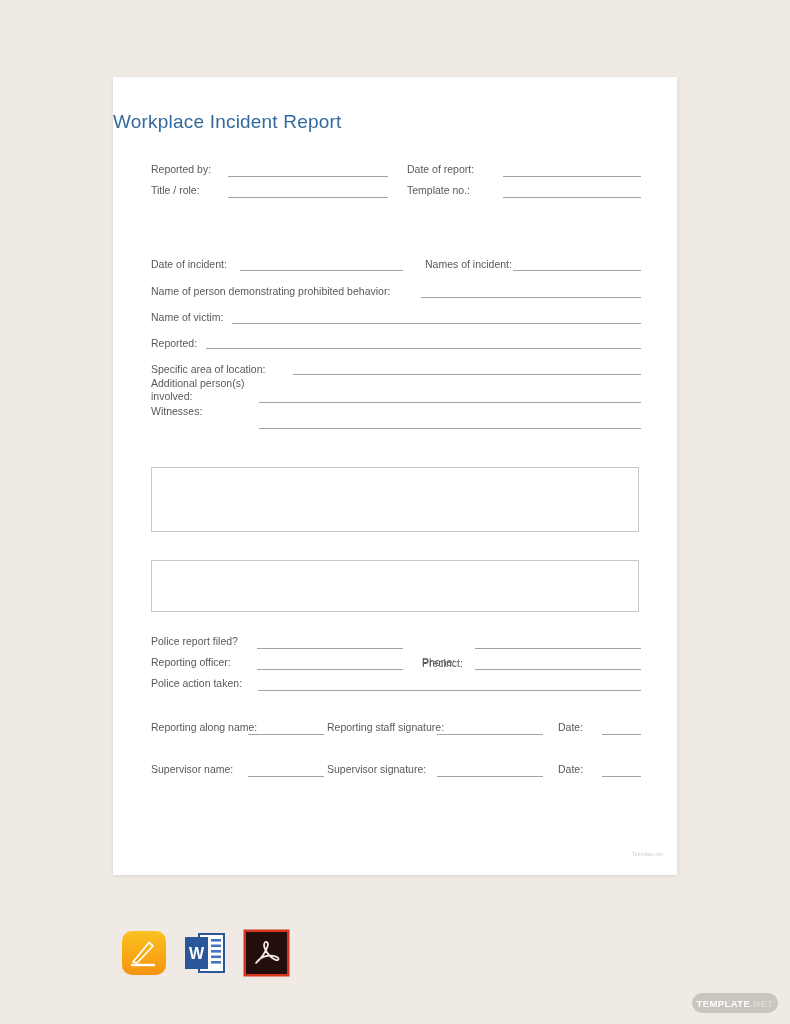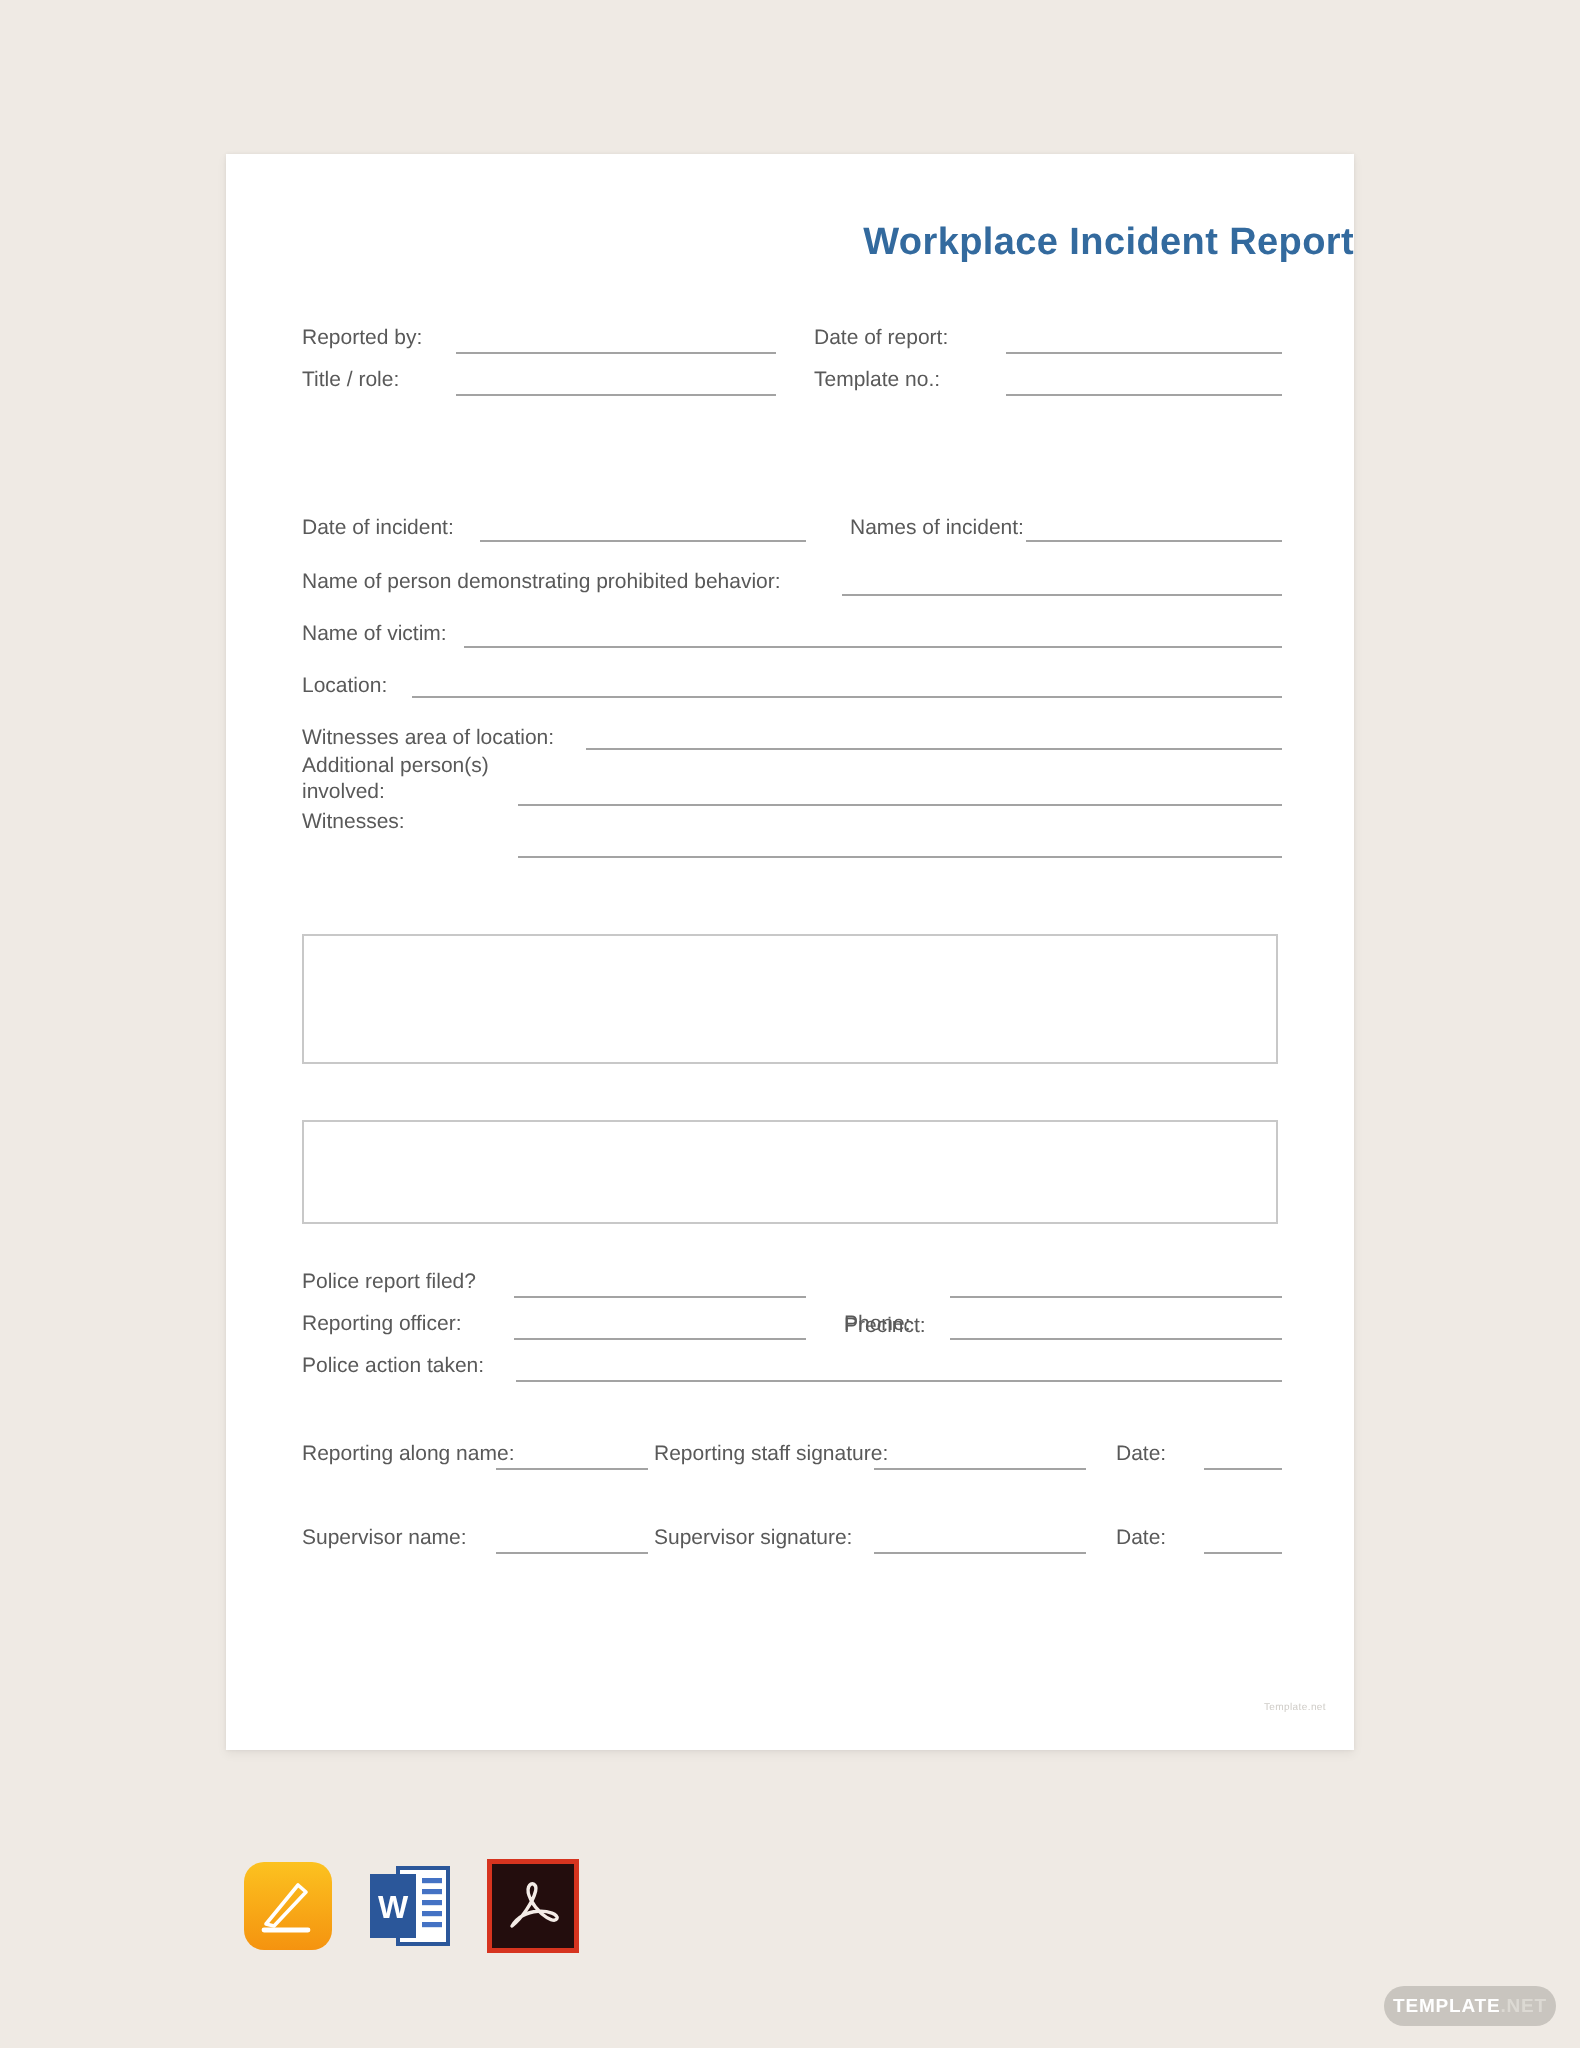--- a/index.html
+++ b/index.html
@@ -11,21 +11,21 @@
     overflow:hidden;
   }
   .canvas { position:absolute; inset:0; }
   .page {
     position:absolute; left:113px; top:77px; width:564px; height:798px;
     background:#ffffff;
     box-shadow:0 0 2px rgba(0,0,0,0.06), 0 2px 5px rgba(0,0,0,0.06);
   }
   .title {
     position:absolute; top:34px; left:0; width:100%;
-    text-align:right; font-size:19px; font-weight:700;
+    text-align:left; font-size:19px; font-weight:400;
     color:#336a9e; letter-spacing:0.2px;
   }
   .lbl {
     position:absolute; font-size:10.5px; color:#595959;
     white-space:nowrap; line-height:12px;
   }
   .line {
     position:absolute; height:1px; border-bottom:1px solid #a3a3a3;
   }
   .banner {
@@ -78,24 +78,24 @@
     <div class="line" style="left:127px;top:193px;width:163px"></div>
     <span class="lbl" style="left:312px;top:181px">Names of incident:</span>
     <div class="line" style="left:400px;top:193px;width:128px"></div>
 
     <span class="lbl" style="left:38px;top:208px">Name of person demonstrating prohibited behavior:</span>
     <div class="line" style="left:308px;top:220px;width:220px"></div>
 
     <span class="lbl" style="left:38px;top:234px">Name of victim:</span>
     <div class="line" style="left:119px;top:246px;width:409px"></div>
 
-    <span class="lbl" style="left:38px;top:260px">Location:</span>
+    <span class="lbl" style="left:38px;top:260px">Reported:</span>
     <div class="line" style="left:93px;top:271px;width:435px"></div>
 
-    <span class="lbl" style="left:38px;top:286px">Witnesses area of location:</span>
+    <span class="lbl" style="left:38px;top:286px">Specific area of location:</span>
     <div class="line" style="left:180px;top:297px;width:348px"></div>
 
     <span class="lbl" style="left:38px;top:300px">Additional person(s)</span>
     <span class="lbl" style="left:38px;top:313px">involved:</span>
     <div class="line" style="left:146px;top:325px;width:382px"></div>
 
     <span class="lbl" style="left:38px;top:328px">Witnesses:</span>
     <div class="line" style="left:146px;top:351px;width:382px"></div>
 
     <div class="box" style="top:390px;height:65px"></div>

